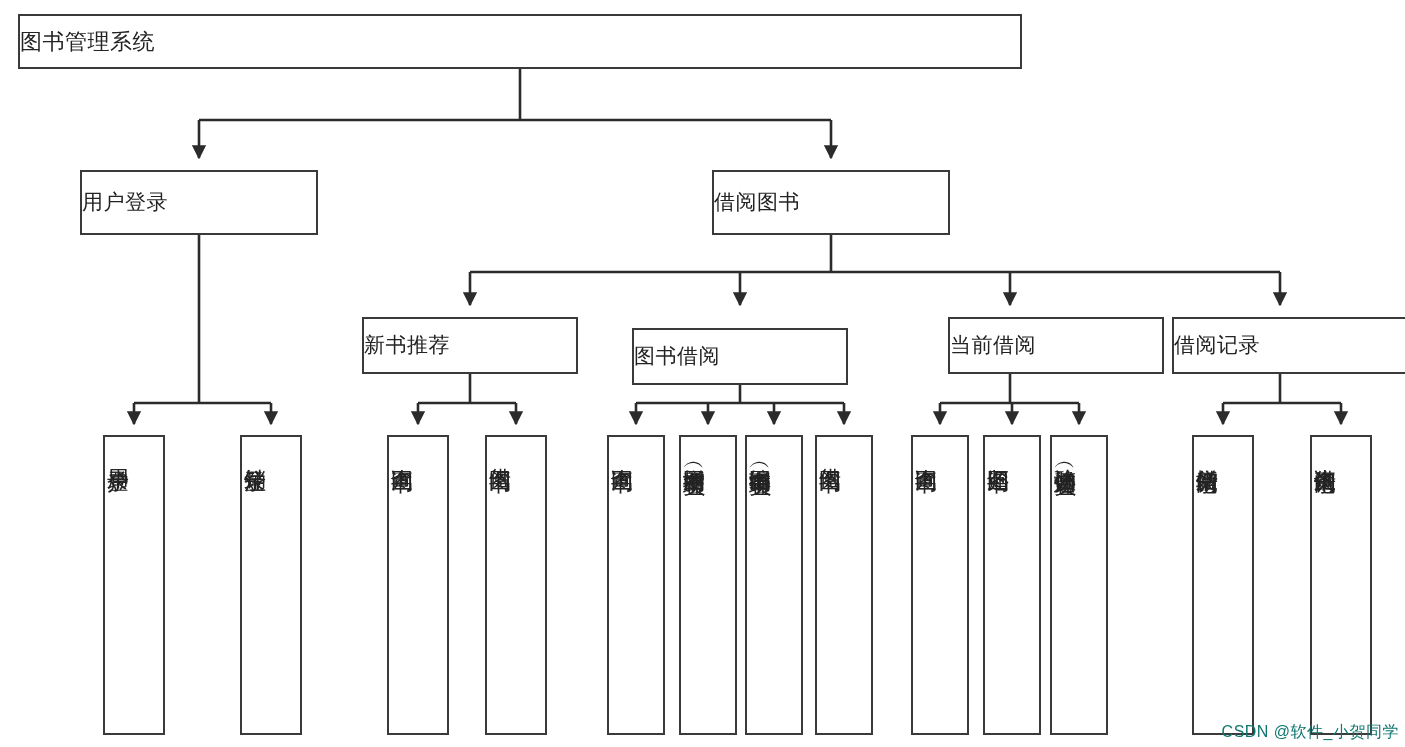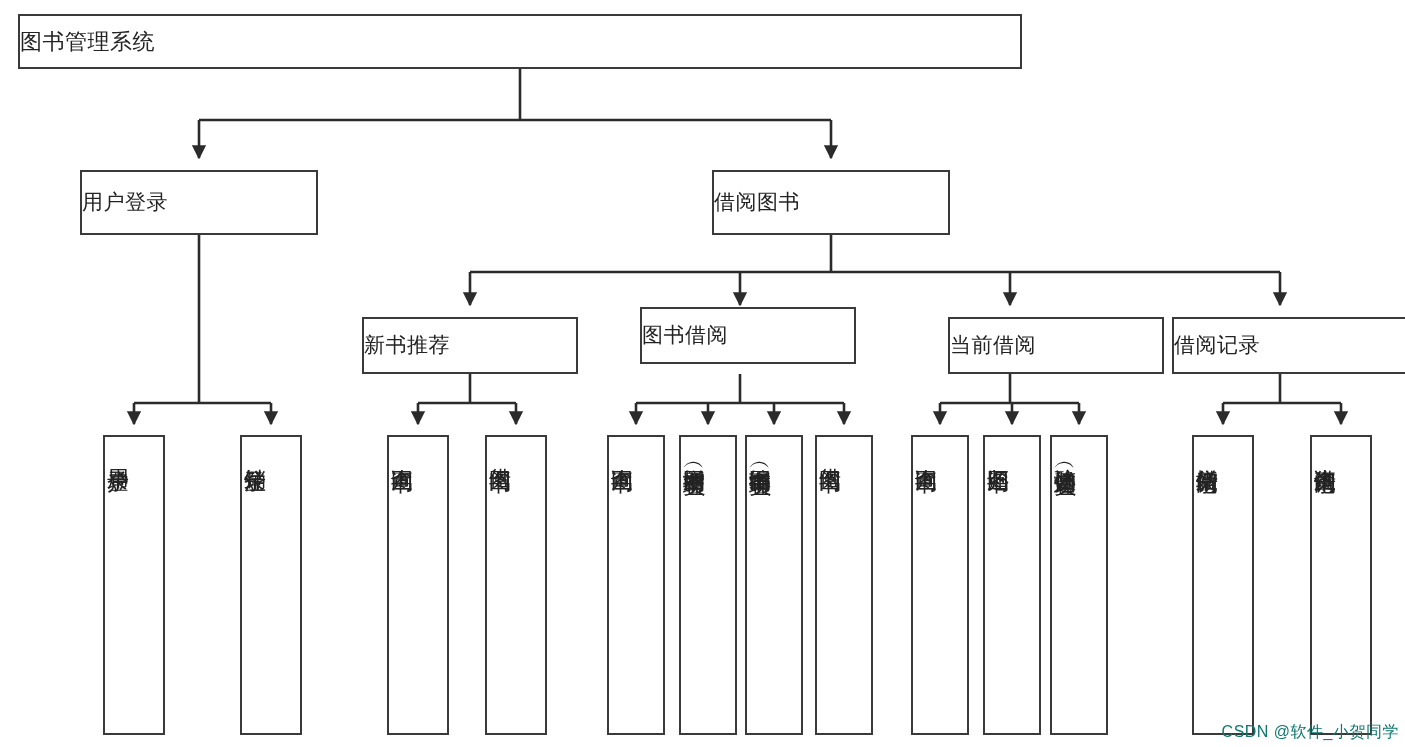--- a/index.html
+++ b/index.html
@@ -132,21 +132,21 @@
   </div>
 
   <div class="node horizontal" style="left:712px; top:170px; width:238px; height:65px;">
     <span class="label">借阅图书</span>
   </div>
 
   <div class="node horizontal" style="left:362px; top:317px; width:216px; height:57px;">
     <span class="label">新书推荐</span>
   </div>
 
-  <div class="node horizontal" style="left:632px; top:307px; width:216px; height:57px;margin-left:8px;">
+  <div class="node horizontal" style="left:632px; top:328px; width:216px; height:57px;">
     <span class="label">图书借阅</span>
   </div>
 
   <div class="node horizontal" style="left:948px; top:317px; width:216px; height:57px;">
     <span class="label">当前借阅</span>
   </div>
 
   <div class="node horizontal" style="left:1172px; top:317px; width:248px; height:57px;">
     <span class="label">借阅记录</span>
   </div>

